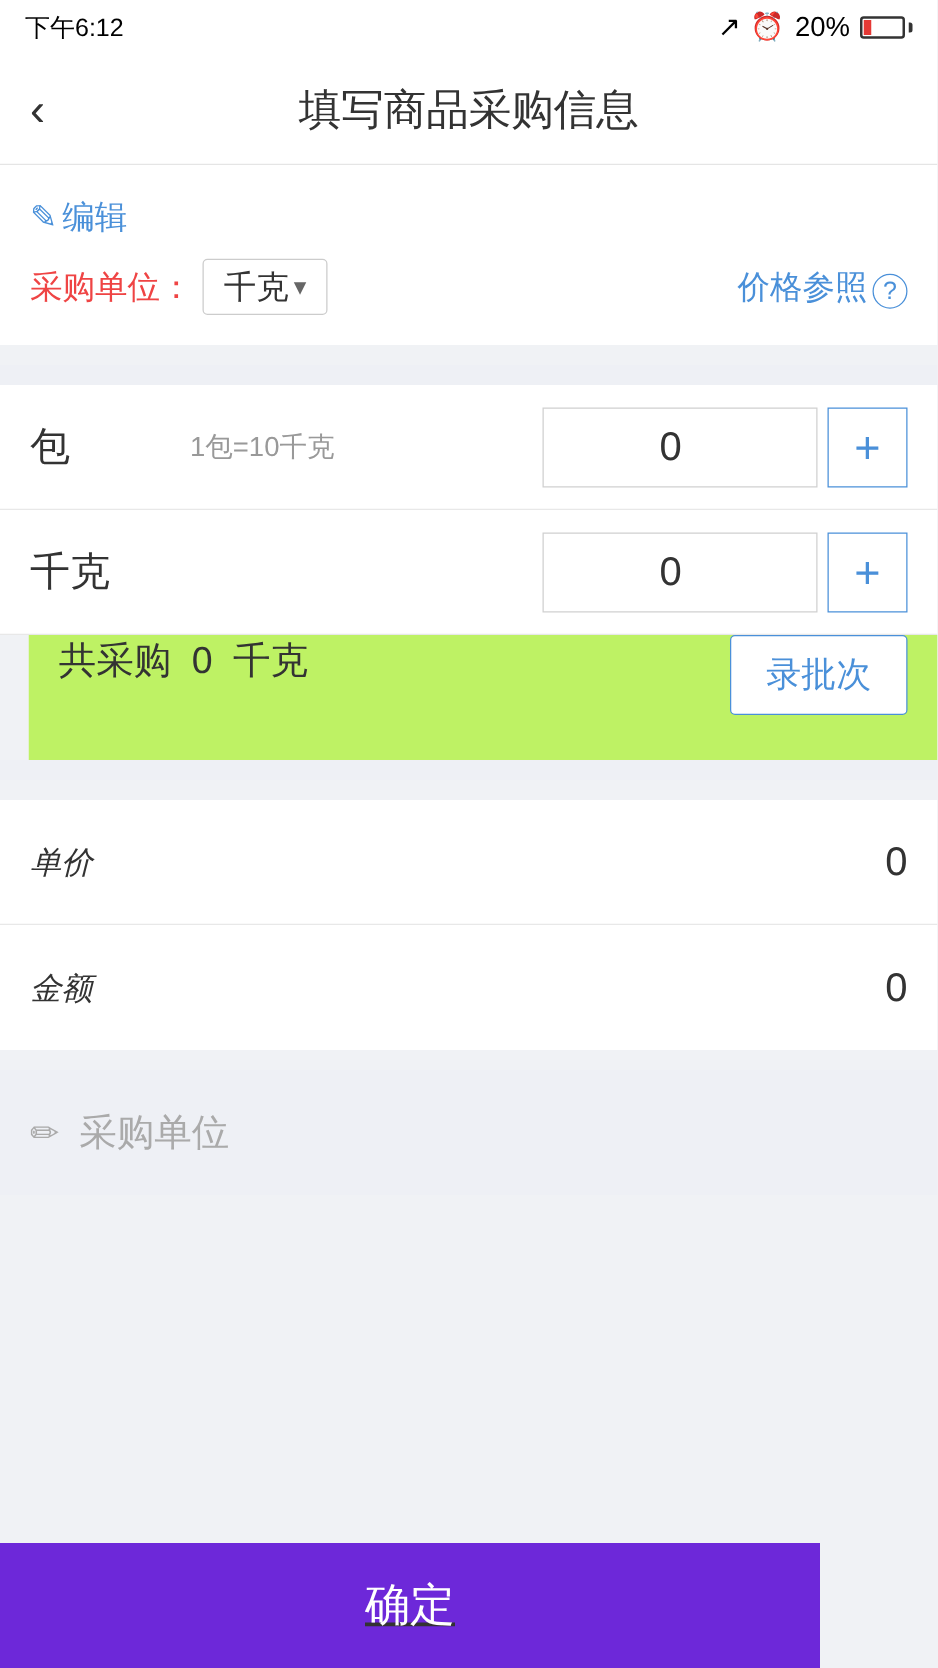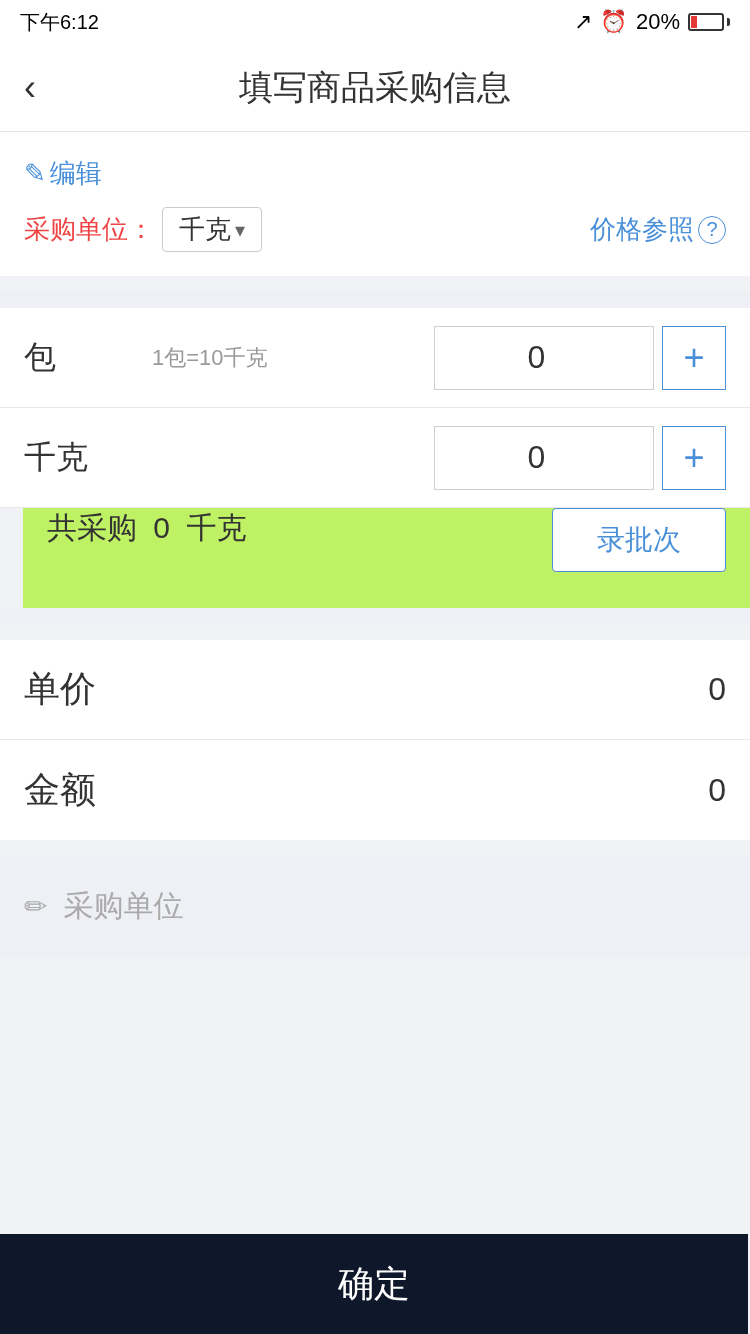--- a/index.html
+++ b/index.html
@@ -140,21 +140,21 @@
       background: #fff;
       display: flex;
       align-items: center;
       gap: 4px;
       margin-left: 8px;
     }
     .price-ref {
       font-size: 26px;
       color: #4a90d9;
       display: flex;
-      align-items: center;
+      align-items: flex-end;
       gap: 4px;
     }
 
     
     .section-divider {
       height: 16px;
       background: #eef0f5;
     }
 
     
@@ -221,21 +221,21 @@
     }
     .summary-text {
       font-size: 30px;
       color: #333;
     }
     .batch-btn {
       border: 1px solid #4a90d9;
       color: #4a90d9;
       background: #fff;
       font-size: 28px;
-      padding: 12px 44px;
+      padding: 12px 28px;
       border-radius: 4px;
       cursor: pointer;
     }
 
     
     .price-section {
       background: #fff;
       margin-top: 16px;
     }
     .price-row {
@@ -243,22 +243,23 @@
       align-items: center;
       justify-content: space-between;
       padding: 0 24px;
       height: 100px;
       border-bottom: 1px solid #e8e8e8;
     }
     .price-row:last-child {
       border-bottom: none;
     }
     .price-label {
-      font-size: 36px;
-      color: #333;
+      font-size: 25px;
+      color: #333;
+      font-style: italic;
     }
     .price-value {
       font-size: 32px;
       color: #333;
     }
 
     
     .notes-section {
       background: #eef0f5;
       margin-top: 16px;
@@ -275,27 +276,28 @@
     .pencil-icon {
       color: #aaa;
       font-size: 28px;
     }
 
     
     .confirm-btn-wrap {
       position: fixed;
       bottom: 0;
       left: 0;
-      width: 748px;
-      background: #0f172a;
+      width: 656px;
+      background: #6d28d9;
       height: 100px;
       display: flex;
       align-items: center;
       justify-content: center;
       cursor: pointer;
+      text-decoration: underline;
     }
     .confirm-btn-text {
       font-size: 36px;
       color: #fff;
       font-weight: 400;
     }
 
     .spacer { height: 100px; }
 
     

